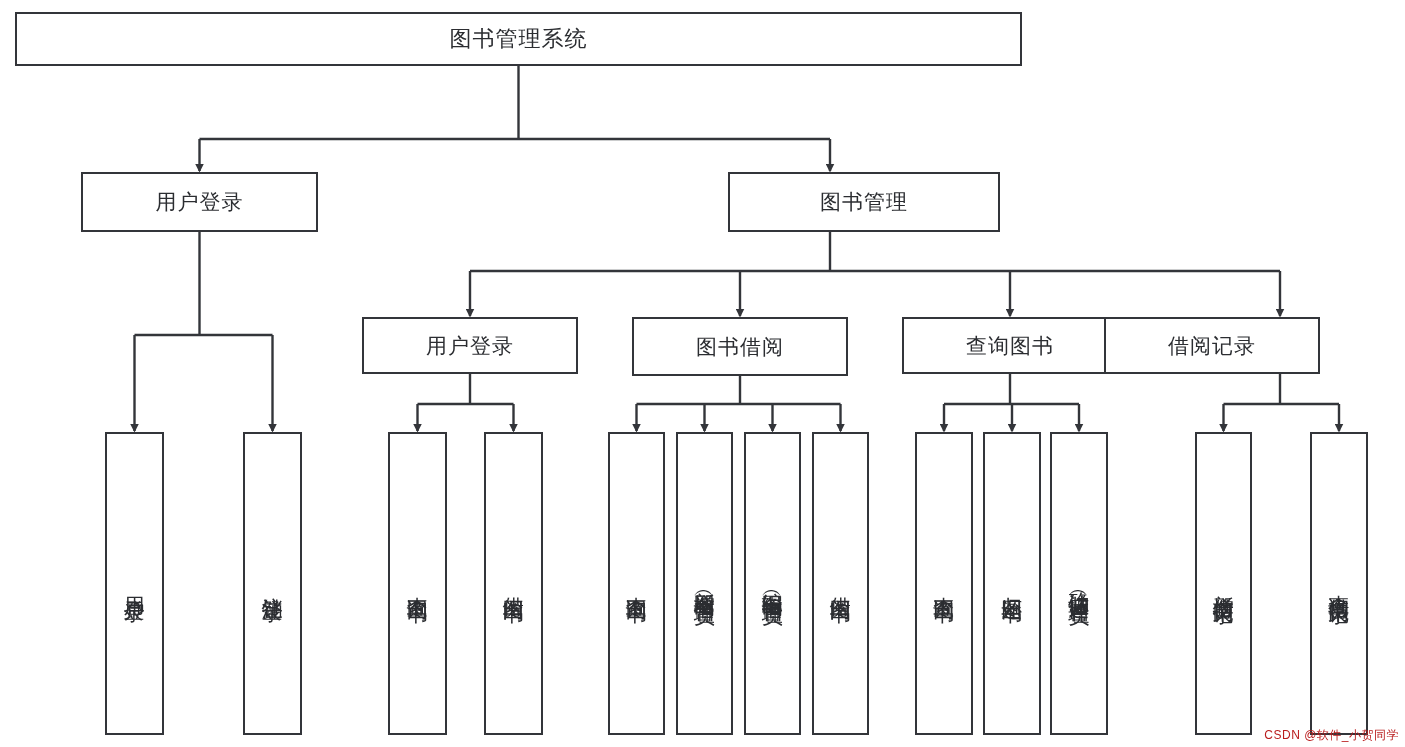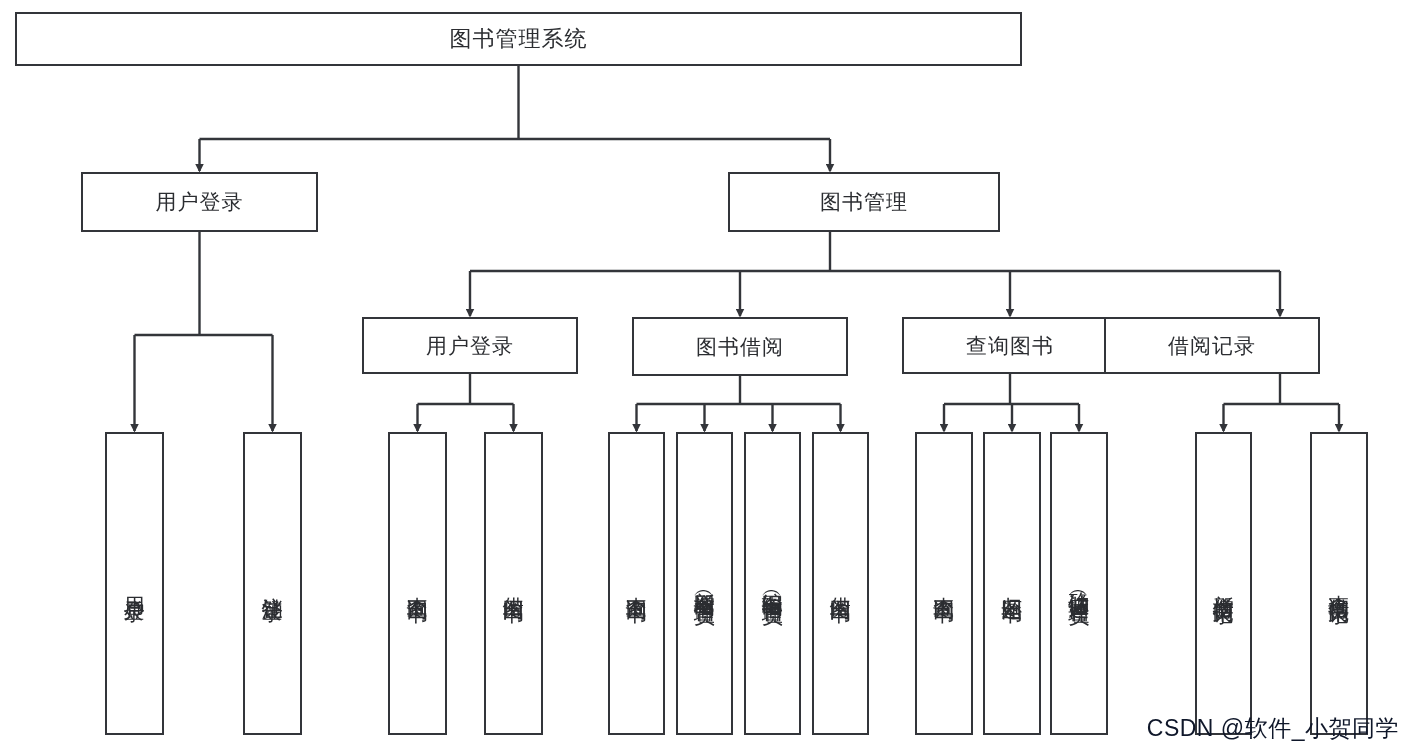--- a/index.html
+++ b/index.html
@@ -21,21 +21,21 @@
     writing-mode:vertical-rl;text-orientation:upright;
     font-size:21px;line-height:1.12;letter-spacing:2px;
     padding:6px 0;
   }
   .node.vertical .node-label{
     writing-mode:vertical-rl;text-orientation:upright;
     white-space:normal;text-align:center;
   }
   .watermark{
     position:absolute;right:6px;bottom:3px;
-    font-size:23px;color:#0f172a;letter-spacing:.5px;
+    font-size:12px;color:#b91c1c;letter-spacing:.5px;
     white-space:nowrap;pointer-events:none;margin-top:10px;
   }
 </style>
 </head>
 <body>
 
 <div id="diagram-root">
   <svg id="connector-layer" viewBox="0 0 1405 747" preserveAspectRatio="none" aria-hidden="true">
     <defs>
       <marker id="arrow-head" markerWidth="9" markerHeight="9" refX="7.5" refY="4.5" orient="auto" markerUnits="userSpaceOnUse">

